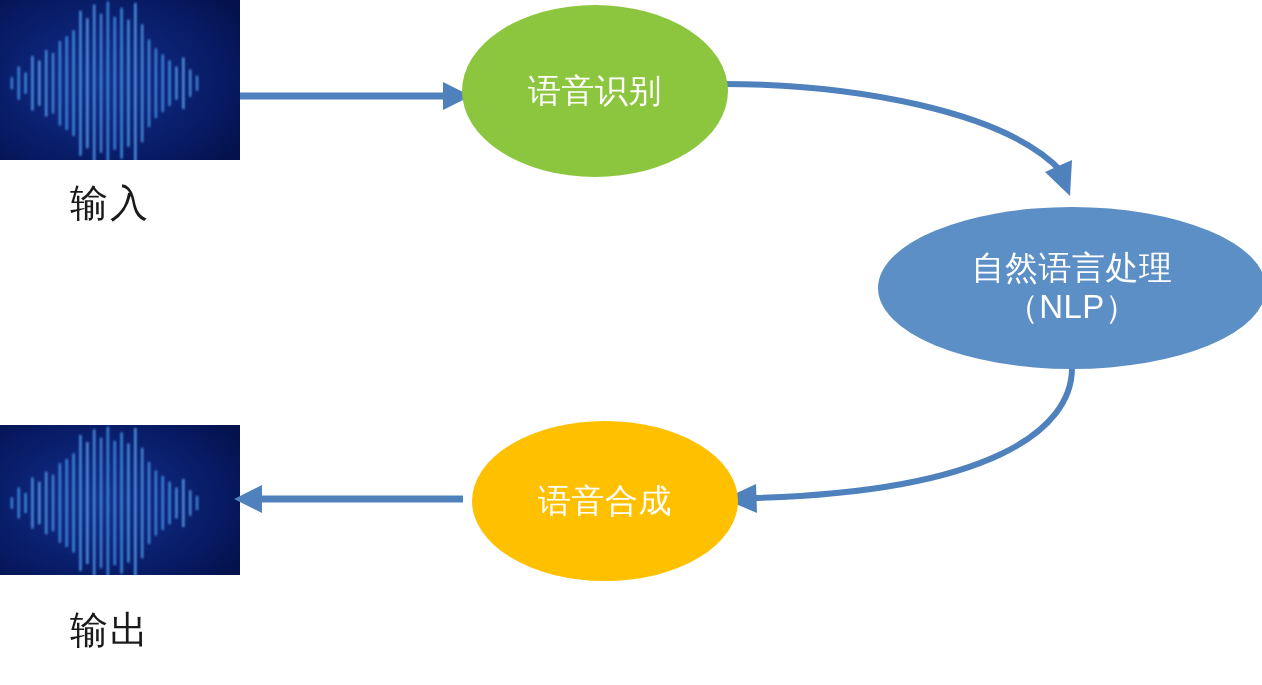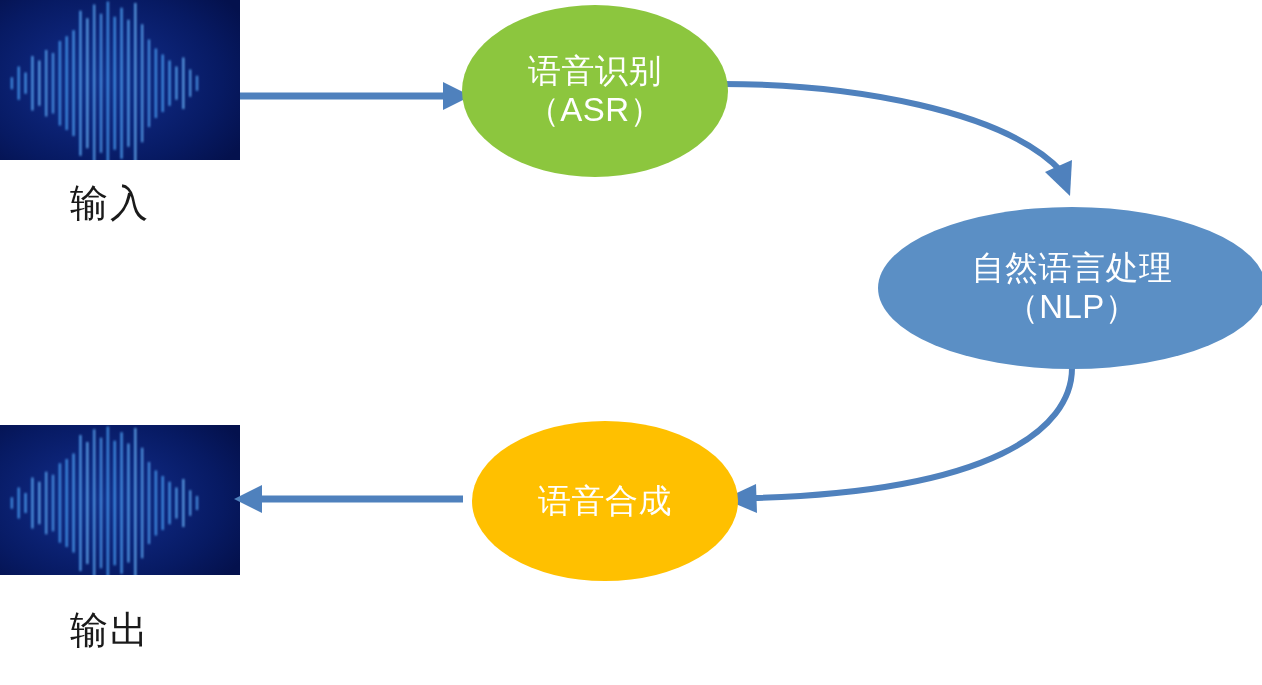--- a/index.html
+++ b/index.html
@@ -195,21 +195,20 @@
     </g>
 
     <g>
       <path d="M 463,499 L 262,499" stroke="#4F81BD" stroke-width="7" fill="none"></path>
       <path d="M 262,485 L 234,499 L 262,513 Z" fill="#4F81BD"></path>
     </g>
   </svg>
 
   <div class="ellipse" id="ellipse-asr" style="background: rgb(140, 198, 62);">
     <span class="ln">语音识别</span>
-    <span class="ln">（ASR）</span>
   </div>
 
   <div class="ellipse" id="ellipse-nlp" style="background: rgb(91, 143, 197);">
     <span class="ln">自然语言处理</span>
     <span class="ln">（NLP）</span>
   </div>
 
   <div class="ellipse" id="ellipse-tts" style="background: rgb(255, 192, 0);">
     <span class="ln">语音合成</span>
   </div>

